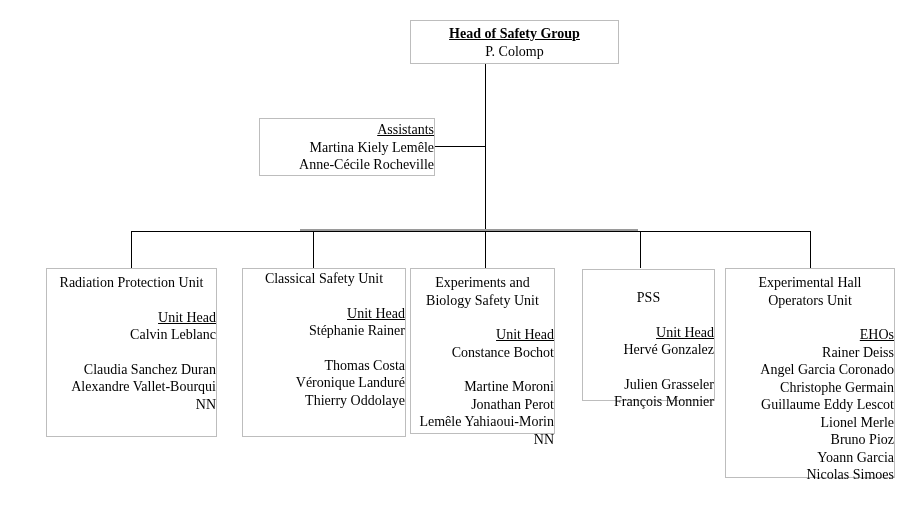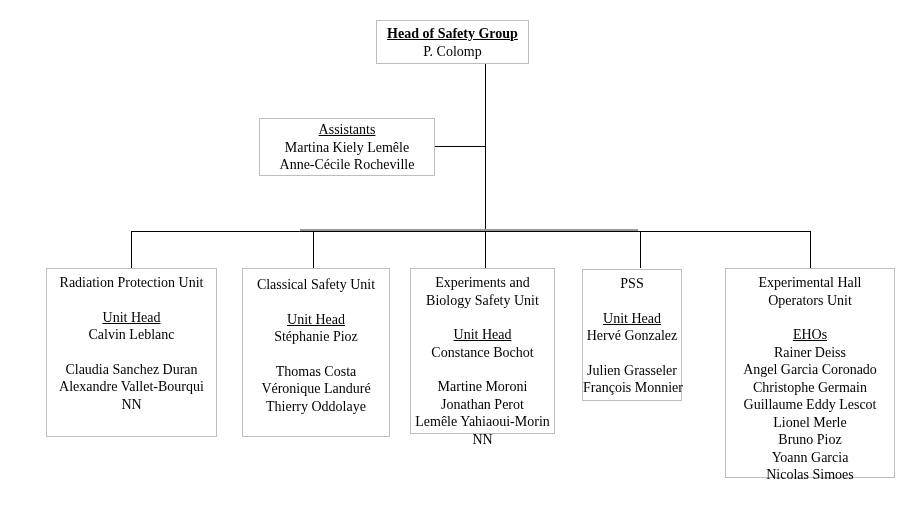--- a/index.html
+++ b/index.html
@@ -22,31 +22,31 @@
     position:absolute;
     background:var(--bg);
     border:1px solid var(--box-border);
     text-align:center;
     box-sizing:border-box;
   }
   .line{position:absolute;background:var(--line);}
   .bus-gray{position:absolute;background:var(--bus-gray);}
   .b-title{font-weight:bold;text-decoration:underline;white-space:pre;}
   .u-title{font-weight:normal;white-space:pre;}
-  .subtitle{text-decoration:underline;}
+  .subtitle{text-decoration:underline;text-align:right;}
   .gap{height:17px;}
-  .name-list div{white-space:nowrap;}
+  .name-list div{white-space:nowrap;text-align:right;}
 
   
-  #root-box{left:376px;top:20px;width:153px;height:44px;padding-top:4px;}
+  #root-box{left:410px;top:20px;width:209px;height:44px;padding-top:4px;}
   #assistants-box{left:259px;top:118px;width:176px;height:58px;padding-top:2px;}
   .u1{left:46px;top:268px;width:171px;height:169px;padding-top:5px;}
-  .u2{left:242px;top:268px;width:148px;height:169px;padding-top:7px;}
+  .u2{left:242px;top:268px;width:164px;height:169px;padding-top:1px;}
   .u3{left:410px;top:268px;width:145px;height:166px;padding-top:5px;}
-  .u4{left:582px;top:269px;width:100px;height:132px;padding-top:5px;}
+  .u4{left:582px;top:269px;width:133px;height:132px;padding-top:19px;}
   .u5{left:725px;top:268px;width:170px;height:210px;padding-top:5px;}
 
   
   #conn-root-vertical{left:485px;top:64px;width:1px;height:204px;}
   #conn-assistants{left:435px;top:146px;width:50px;height:1px;}
   #conn-bus{left:131px;top:231px;width:680px;height:1px;}
   #conn-bus-gray{left:300px;top:229px;width:338px;height:2px;}
   #conn-drop-1{left:131px;top:231px;width:1px;height:37px;}
   #conn-drop-2{left:313px;top:231px;width:1px;height:37px;}
   #conn-drop-4{left:640px;top:231px;width:1px;height:37px;}
@@ -92,21 +92,21 @@
         <div>Alexandre Vallet-Bourqui</div>
         <div>NN</div>
       </div>
   </div>
 
   <div class="box u2">
     <div class="u-title">Classical Safety Unit</div>
     <div class="gap"></div>
     <div class="subtitle">Unit Head</div>
     <div class="name-list">
-        <div>Stéphanie Pioz</div>
+        <div>Stéphanie Rainer</div>
       </div>
     <div class="gap"></div>
     <div class="name-list">
         <div>Thomas Costa</div>
         <div>Véronique Landuré</div>
         <div>Thierry Oddolaye</div>
       </div>
   </div>
 
   <div class="box u3">

